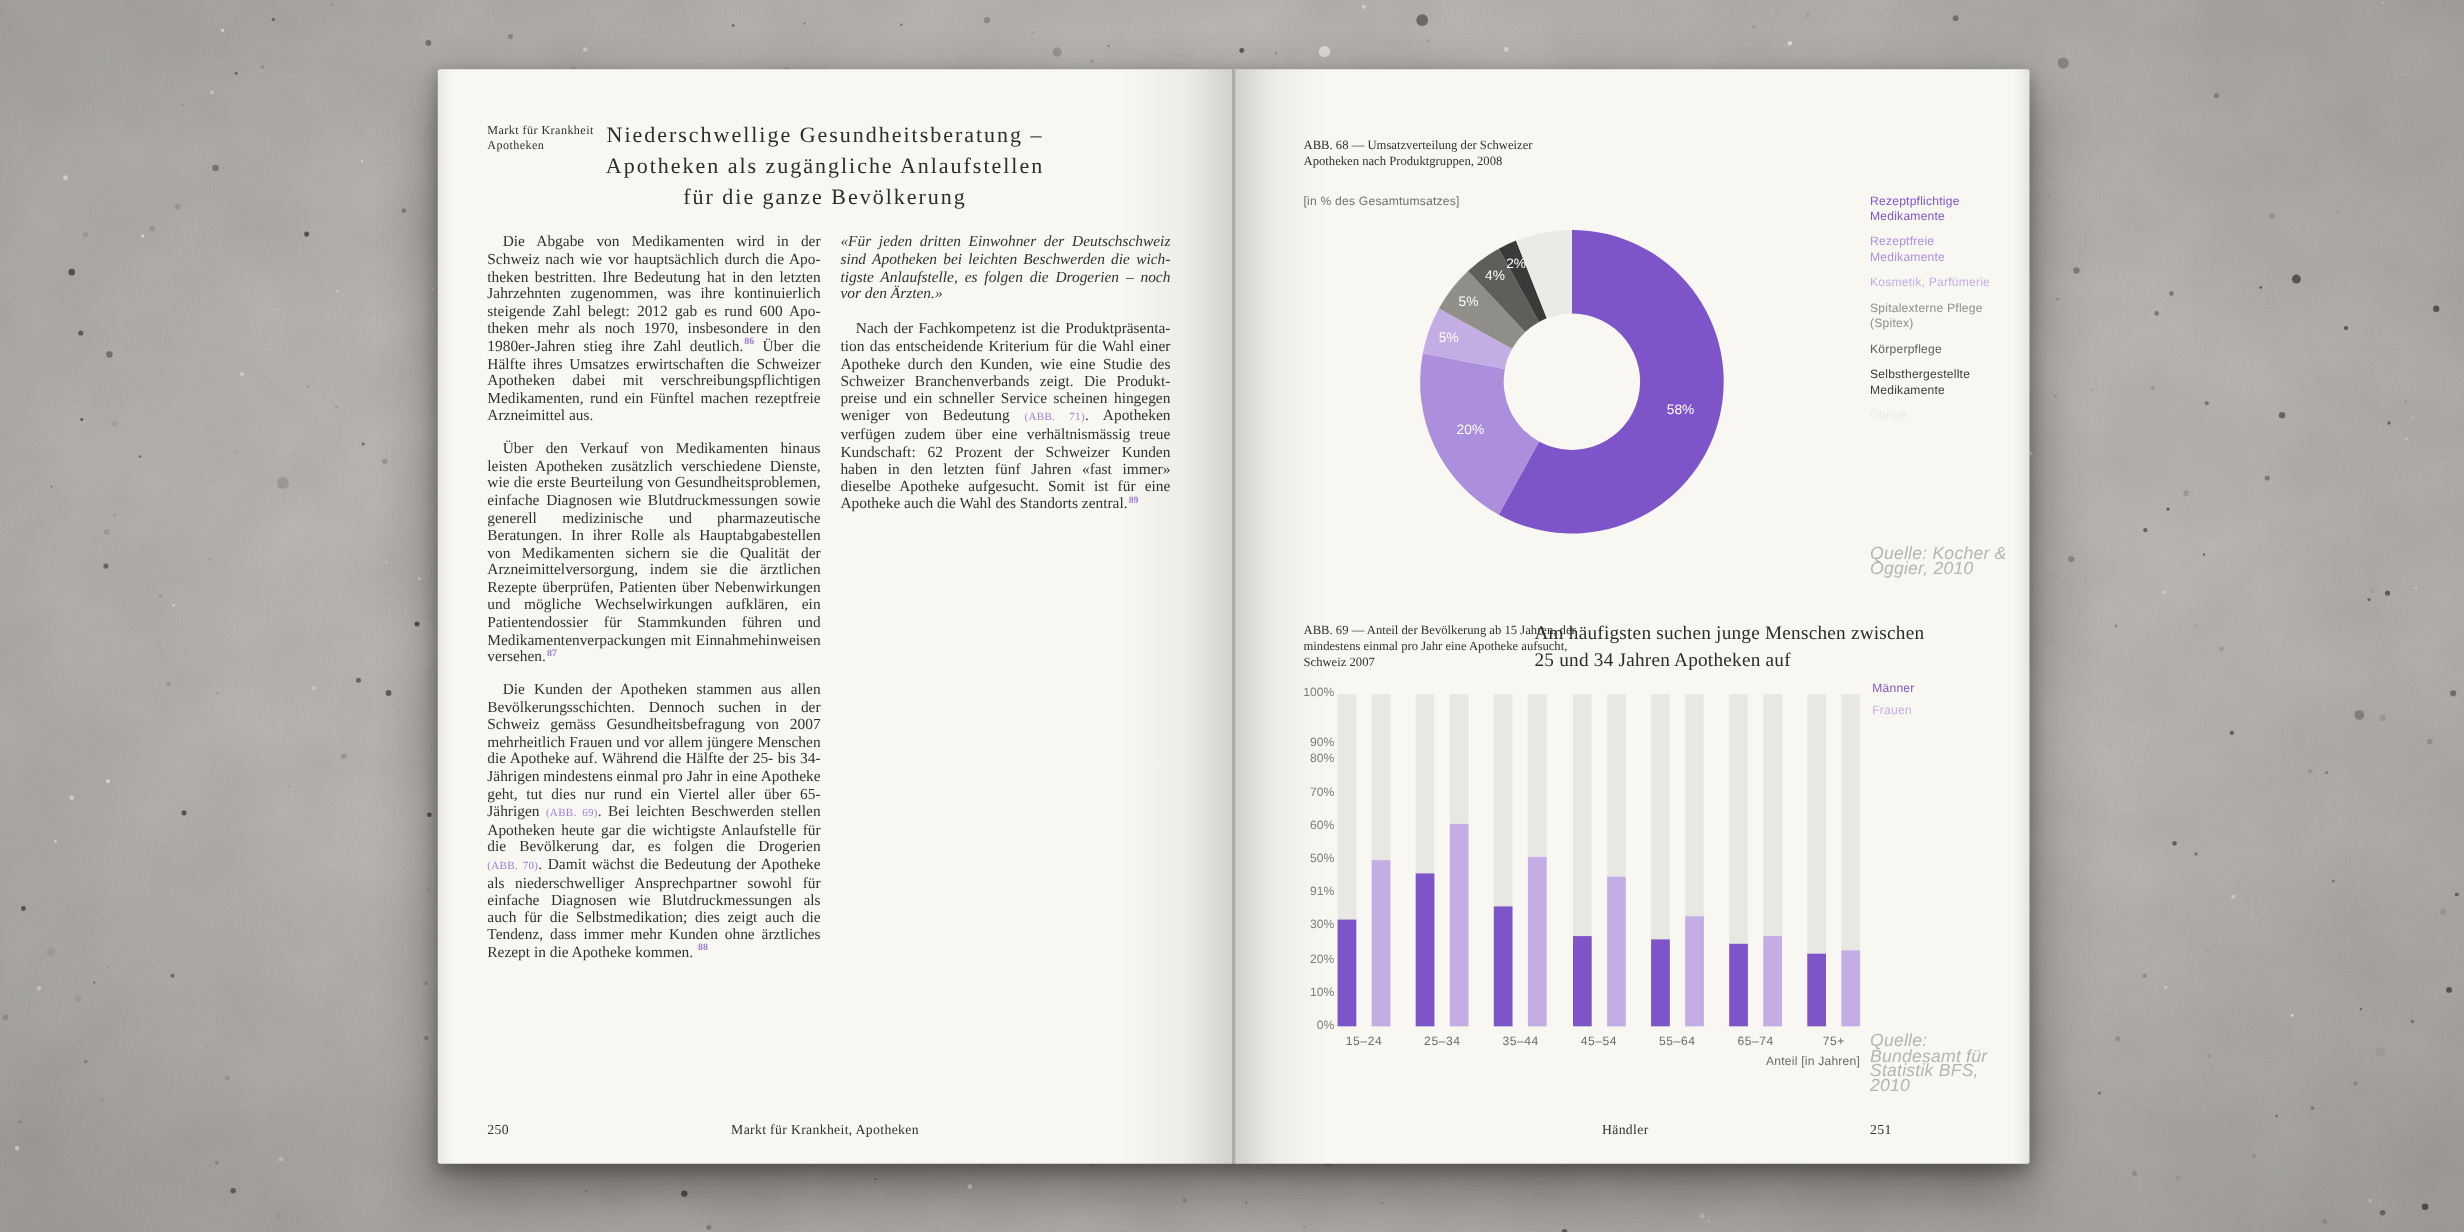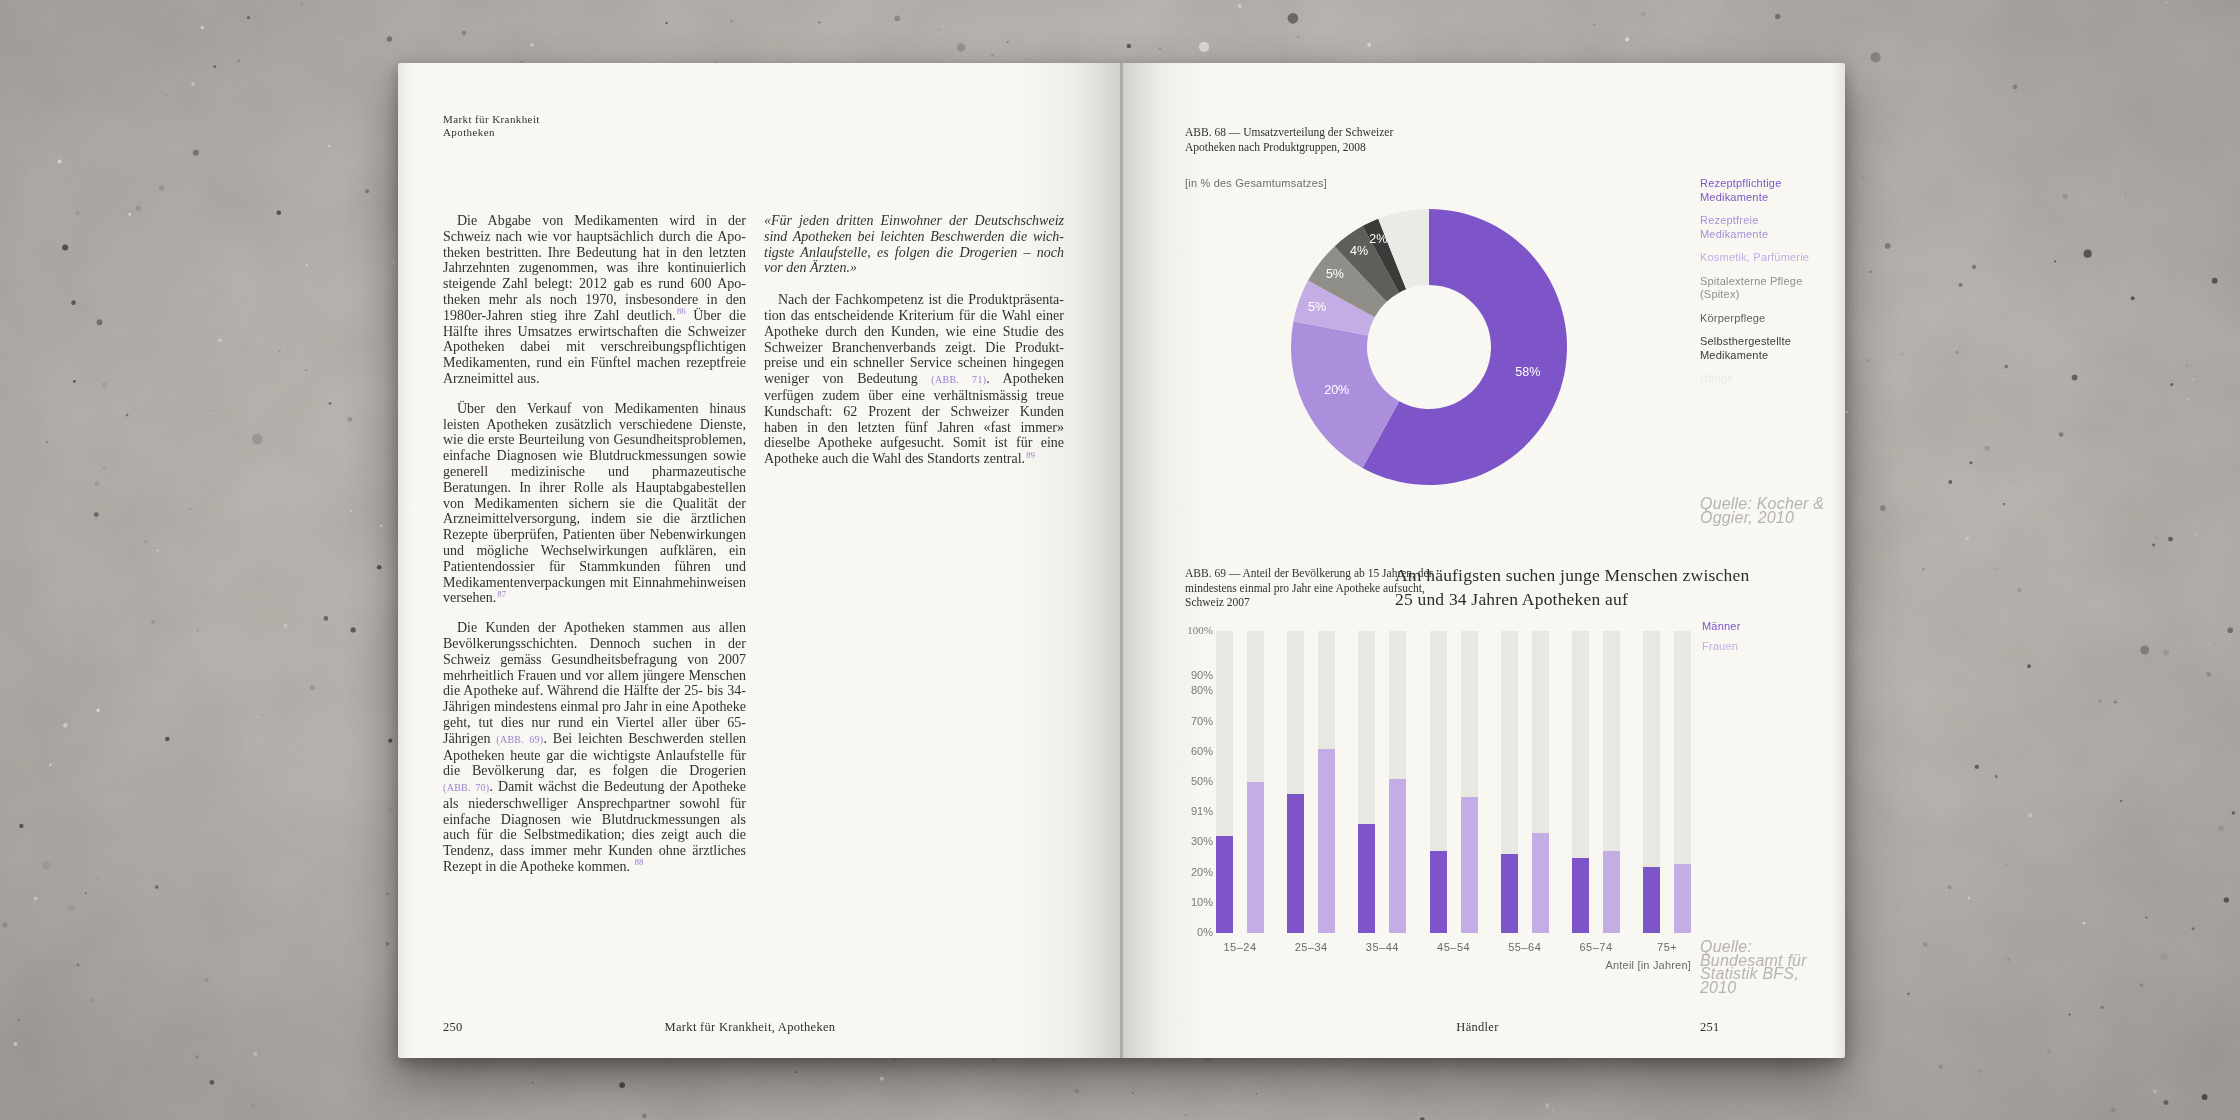--- a/index.html
+++ b/index.html
@@ -30,21 +30,21 @@
     background:linear-gradient(to right, rgba(55,50,44,0.08), rgba(55,50,44,0));}
   
   #margin-note{left:45px;top:50px;font-size:11px;line-height:13px;letter-spacing:0.4px;color:#33312c;}
   #main-title{left:45px;top:46px;width:614px;text-align:center;color:#2e2c27;
     font-size:20px;line-height:28px;letter-spacing:1.8px;}
   .textcol{font-size:14px;line-height:15.8px;color:#33312c;text-align:justify;hyphens:manual;-webkit-hyphens:manual;}
   #col1{left:45px;top:150px;width:303px;}
   #col2{left:366px;top:150px;width:300px;}
   .textcol p{margin:0 0 14px 0;text-indent:14px;}
   #quote{font-style:italic;text-indent:0;margin:0 0 16px 0;}
-  sup.fnref{color:#9b80d6;font-size:9px;line-height:0;margin-left:1px;}
+  sup.fnref{color:#9b80d6;font-size:9px;line-height:0;margin-left:1px;font-weight:bold;}
   .abbref{color:#9b80d6;font-size:10px;letter-spacing:0.3px;white-space:nowrap;}
   .footer{font-size:12.5px;letter-spacing:0.3px;color:#32302b;}
   #footer-250{left:45px;top:957px;}
   #footer-left-title{left:45px;top:957px;width:614px;text-align:center;}
   #footer-right-title{left:787px;top:957px;width:585px;text-align:center;}
   #footer-251{left:1302px;top:957px;}
   
   .figlabel{font-size:11.5px;line-height:14.5px;color:#33312c;}
   #fig68-label{left:787px;top:62px;width:218px;}
   .figtitle{color:#2e2c27;font-size:17.5px;line-height:24px;letter-spacing:0.2px;white-space:nowrap;}
@@ -539,20 +539,25 @@
   <div class="abs" id="gutter-right"></div>
   <div class="abs" id="gutter-line"></div>
   <div class="abs" id="page-edge-l"></div>
   <div class="abs" id="page-edge-r"></div>
 
   <div class="abs" id="margin-note">
     <div>Markt für Krankheit</div>
     <div>Apotheken</div>
   </div>
 
+  <div class="abs" id="main-title">
+    <div>Niederschwellige Gesundheitsberatung –</div>
+    <div>Apotheken als zugängliche Anlaufstellen</div>
+    <div>für die ganze Bevölkerung</div>
+  </div>
 
   <div class="abs textcol" id="col1">
       <p>Die Abgabe von Medikamenten wird in der Schweiz nach wie vor hauptsächlich durch die Apo­theken bestritten. Ihre Bedeutung hat in den letzten Jahrzehnten zugenommen, was ihre kontinuierlich steigende Zahl belegt: 2012 gab es rund 600 Apo­theken mehr als noch 1970, insbesondere in den 1980er-Jahren stieg ihre Zahl deutlich.<sup class="fnref">86</sup> Über die Hälfte ihres Umsatzes erwirtschaften die Schwei­zer Apotheken dabei mit verschreibungspflichtigen Medikamenten, rund ein Fünftel machen rezeptfreie Arzneimittel aus.</p>
       <p>Über den Verkauf von Medikamenten hinaus leisten Apotheken zusätzlich verschiedene Diens­te, wie die erste Beurteilung von Gesundheits­problemen, einfache Diagnosen wie Blutdruck­messungen sowie generell medizinische und pharmazeutische Beratungen. In ihrer Rolle als Hauptabgabestellen von Medikamenten sichern sie die Qualität der Arzneimittelversorgung, indem sie die ärztlichen Rezepte überprüfen, Patienten über Nebenwirkungen und mögliche Wechselwirkun­gen aufklären, ein Patientendossier für Stammkun­den führen und Medikamentenverpackungen mit Einnahmehinweisen versehen.<sup class="fnref">87</sup></p>
       <p>Die Kunden der Apotheken stammen aus allen Bevölkerungsschichten. Dennoch suchen in der Schweiz gemäss Gesundheitsbefragung von 2007 mehrheitlich Frauen und vor allem jüngere Men­schen die Apotheke auf. Während die Hälfte der 25- bis 34-Jährigen mindestens einmal pro Jahr in eine Apotheke geht, tut dies nur rund ein Viertel al­ler über 65-Jährigen <span class="abbref">(ABB. 69)</span>. Bei leichten Beschwerden stellen Apotheken heute gar die wichtigste Anlauf­stelle für die Bevölkerung dar, es folgen die Drogerien <span class="abbref">(ABB. 70)</span>. Damit wächst die Bedeutung der Apotheke als niederschwelliger Ansprechpartner sowohl für einfache Diagnosen wie Blutdruckmessungen als auch für die Selbstmedikation; dies zeigt auch die Tendenz, dass immer mehr Kunden ohne ärztliches Rezept in die Apotheke kommen. <sup class="fnref">88</sup></p>
     </div>
 
   <div class="abs textcol" id="col2">
     <p id="quote">«Für jeden dritten Einwohner der Deutschschweiz sind Apotheken bei leichten Beschwerden die wich­tigste Anlaufstelle, es folgen die Drogerien – noch vor den Ärzten.»</p>
     <span><p>Nach der Fachkompetenz ist die Produktpräsenta­tion das entscheidende Kriterium für die Wahl einer Apotheke durch den Kunden, wie eine Studie des Schweizer Branchenverbands zeigt. Die Produkt­preise und ein schneller Service scheinen hingegen weniger von Bedeutung <span class="abbref">(ABB. 71)</span>. Apotheken verfügen zudem über eine verhältnismässig treue Kundschaft: 62 Prozent der Schweizer Kunden haben in den letz­ten fünf Jahren «fast immer» dieselbe Apotheke auf­gesucht. Somit ist für eine Apotheke auch die Wahl des Standorts zentral.<sup class="fnref">89</sup></p></span>
@@ -592,21 +597,21 @@
   <div class="abs sans source" id="fig68-source">Quelle: Kocher &amp; Oggier, 2010</div>
 
   <div class="abs figlabel" id="fig69-label">ABB. 69 — Anteil der Bevölkerung ab 15 Jahren, der mindestens einmal pro Jahr eine Apotheke aufsucht, Schweiz 2007</div>
   <div class="abs figtitle" id="fig69-title">
     <div>Am häufigsten suchen junge Menschen zwischen</div>
     <div>25 und 34 Jahren Apotheken auf</div>
   </div>
 
   <div class="abs sans" id="barchart">
     <div id="bar-xlabel">Anteil [in Jahren]</div>
-  <div class="ytick" style="top: -2px; font-family: Liberation Serif, serif;">100%</div>
+  <div class="ytick" style="top: -2px;">100%</div>
       <div class="ytick" style="top: 28.2px; margin-top: 15px;">90%</div>
       <div class="ytick" style="top: 58.4px;">80%</div>
       <div class="ytick" style="top: 88.6px;">70%</div>
       <div class="ytick" style="top: 118.8px;">60%</div>
       <div class="ytick" style="top: 149px;">50%</div>
       <div class="ytick" style="top: 179.2px;">91%</div>
       <div class="ytick" style="top: 209.4px;">30%</div>
       <div class="ytick" style="top: 239.6px;">20%</div>
       <div class="ytick" style="top: 269.8px; text-align: right;">10%</div>
       <div class="ytick" style="top: 300px;">0%</div>

